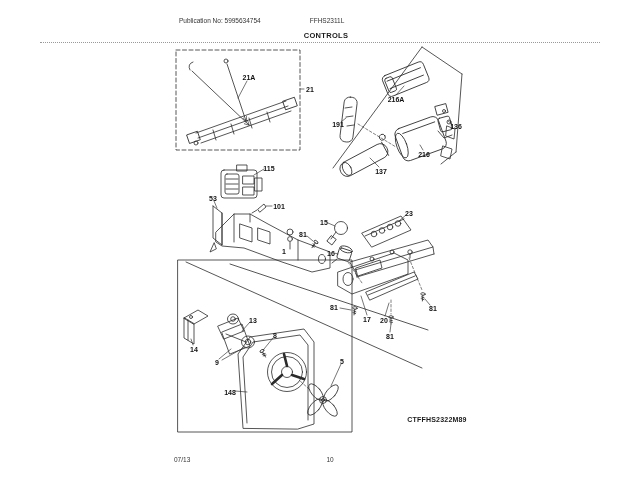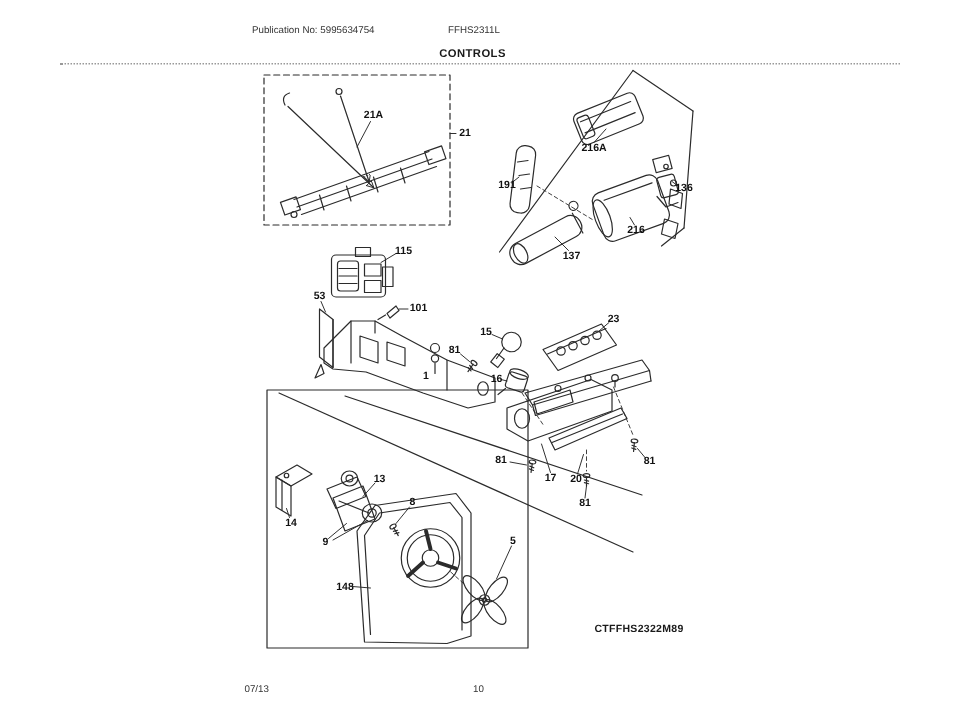--- a/index.html
+++ b/index.html
@@ -1,20 +1,20 @@
 <!DOCTYPE html>
 <html><head>
 <meta charset="utf-8">
 <style>
   html,body{margin:0;padding:0;background:#fff;}
   .page{
     position:relative;width:640px;height:480px;background:#fff;overflow:hidden;
     font-family:"Liberation Sans", sans-serif;color:#1a1a1a;
   }
-  .txt{position:absolute;white-space:nowrap;}
+  .txt{position:absolute;white-space:nowrap;margin-left:11px;}
   .hdr{font-size:6.5px;color:#333;}
   .section{font-size:7.5px;font-weight:bold;letter-spacing:.3px;transform:translateX(-50%);}
   .ctr{transform:translateX(-50%);}
   .rule{position:absolute;left:40px;top:42px;width:560px;border-top:1px dotted #999;}
   .ftr{font-size:6.5px;color:#333;}
   .code{font-size:7px;font-weight:bold;transform:translateX(-50%);letter-spacing:.2px;}
   .co{
     position:absolute;transform:translate(-50%,-50%);
     font-size:7px;font-weight:bold;color:#111;line-height:1;
   }

